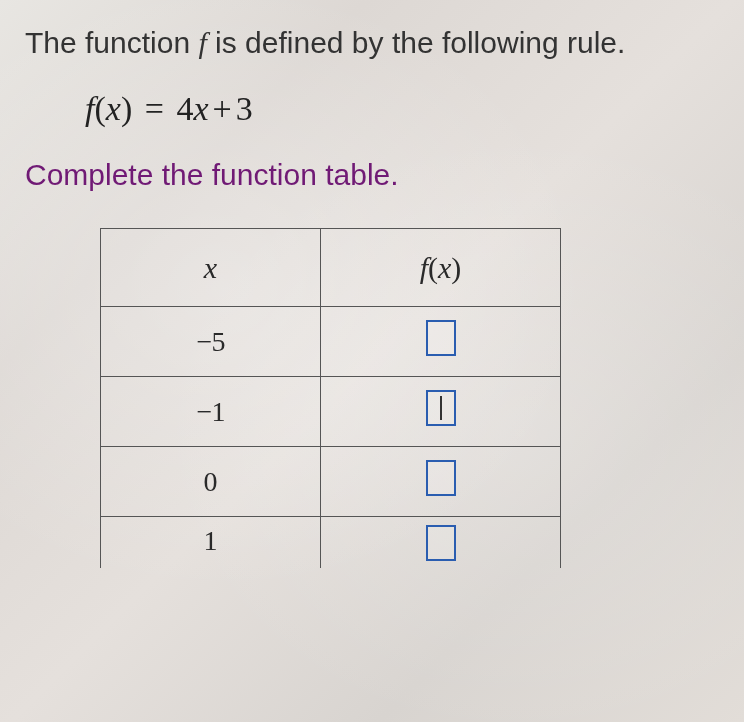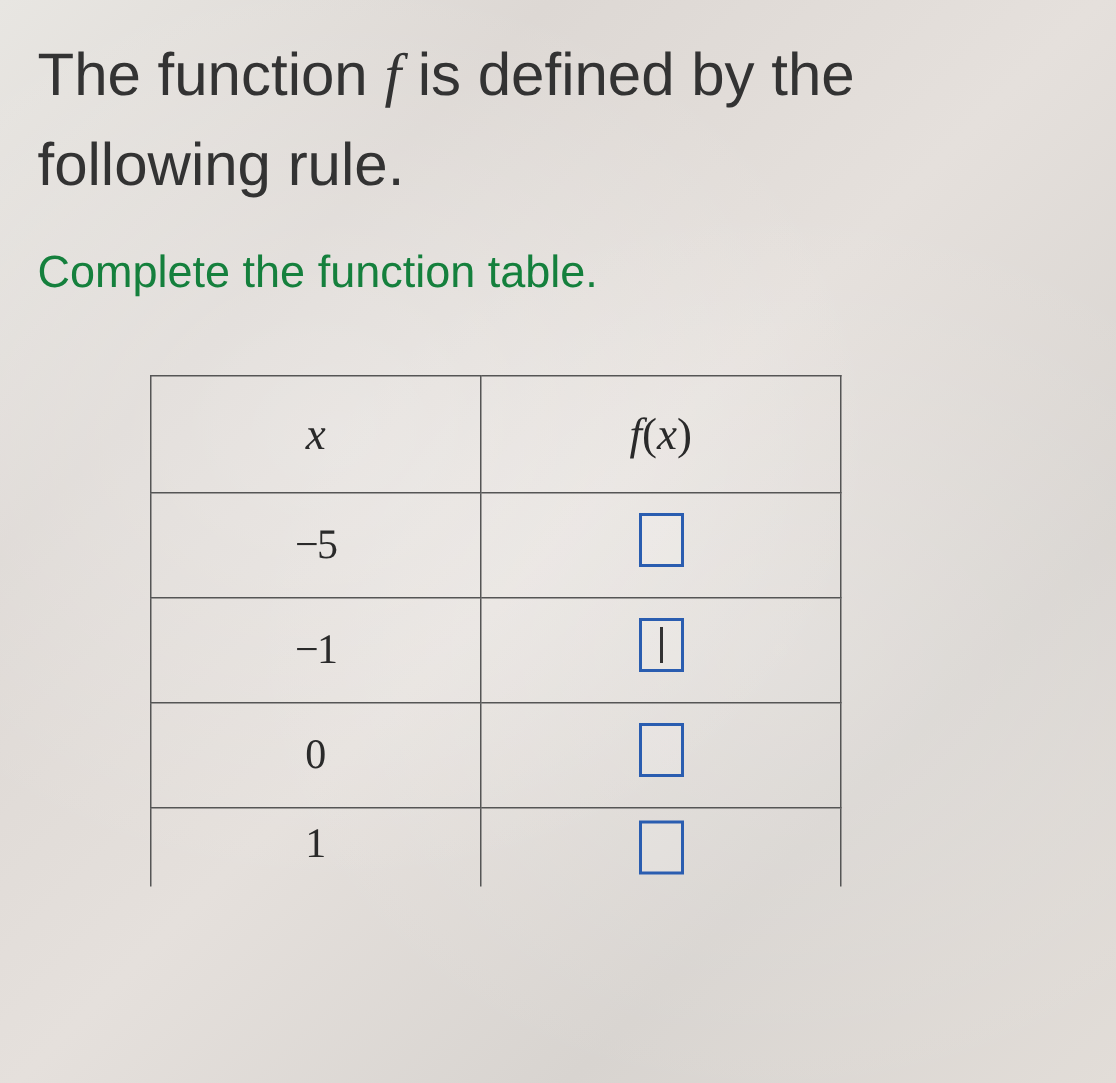--- a/index.html
+++ b/index.html
@@ -26,21 +26,21 @@
       bottom: 0;
       background: radial-gradient(ellipse at 30% 40%, rgba(255,255,255,0.3) 0%, transparent 50%),
                   radial-gradient(ellipse at 70% 60%, rgba(255,255,255,0.2) 0%, transparent 50%);
       pointer-events: none;
     }
     .content {
       position: relative;
       z-index: 1;
     }
     .intro-text {
-      font-size: 40px;
+      font-size: 30px;
       line-height: 1.5;
       margin-bottom: 25px;
       font-family: Arial, sans-serif;
       color: #333;
     }
     .intro-text .fn-f {
       font-style: italic;
       font-family: 'Times New Roman', serif;
     }
     .formula {
@@ -60,23 +60,23 @@
     }
     .formula .plus {
       font-style: normal;
       margin: 0 4px;
     }
     .formula .num {
       font-style: normal;
     }
     .instruction {
       font-size: 30px;
-      margin-bottom: 51px;
+      margin-bottom: 36px;
       font-family: Arial, sans-serif;
-      color: #15803d;
+      color: #701a75;
     }
     .table-wrap {
       margin-left: 75px;
     }
     table {
       border-collapse: collapse;
       background: transparent;
     }
     th, td {
       border: 1px solid #555;
@@ -138,20 +138,25 @@
     }
   </style>
 </head>
 <body>
 
 <div class="content">
   <p class="intro-text">
     The function <span class="fn-f">f</span> is defined by the following rule.
   </p>
 
+  <div class="formula">
+    <span>f</span><span class="paren">(</span><span>x</span><span class="paren">)</span>
+    <span class="eq">=</span>
+    <span class="num">4</span><span>x</span><span class="plus">+</span><span class="num">3</span>
+  </div>
 
   <p class="instruction">Complete the function table.</p>
 
   <div class="table-wrap">
     <table>
       <thead>
         <tr>
           <th>x</th>
           <th class="fx-header">
             <span>f</span><span class="paren">(</span><span>x</span><span class="paren">)</span>

